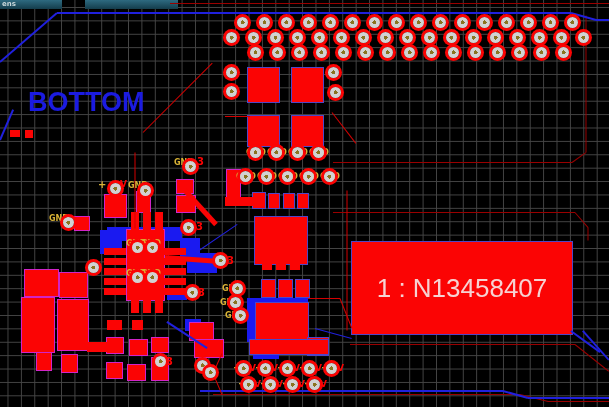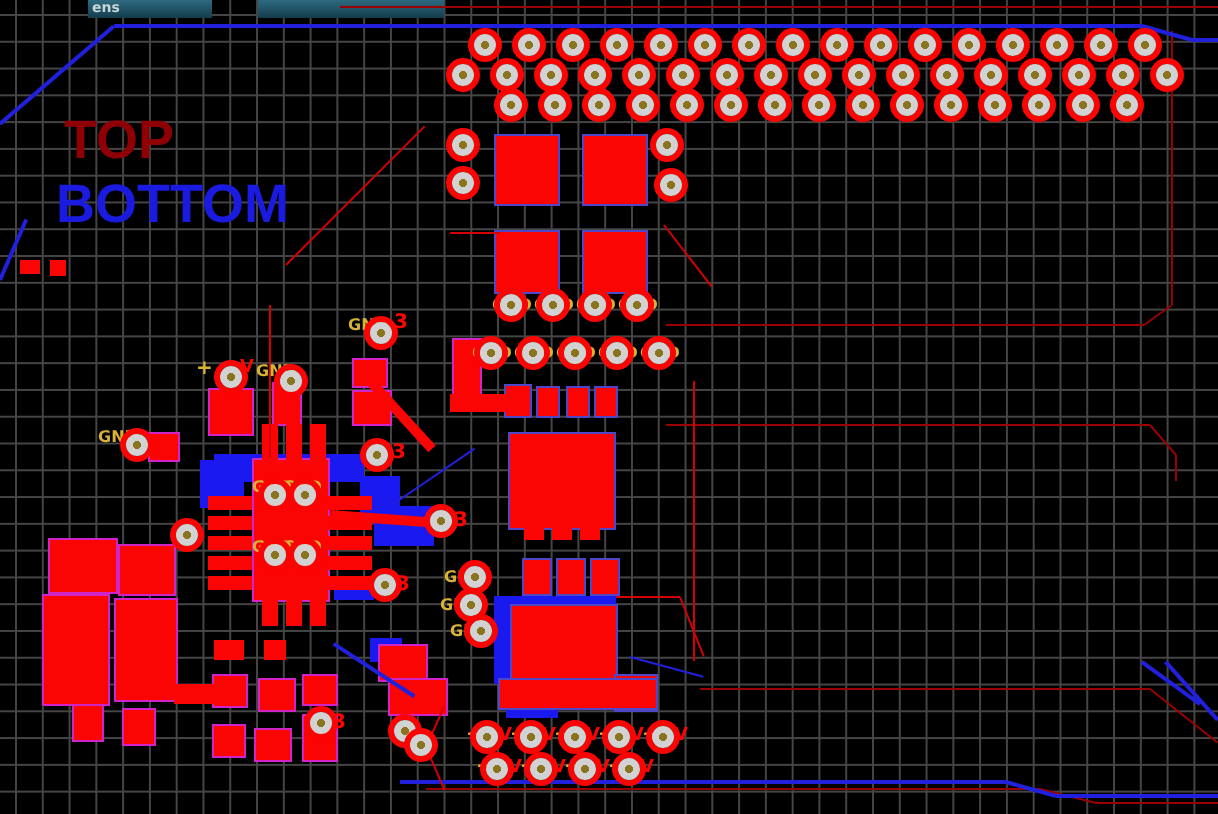--- a/index.html
+++ b/index.html
@@ -3,21 +3,21 @@
 <meta charset="utf-8">
 <style>
   html,body{margin:0;padding:0;background:#000;}
   #board{
     position:relative;width:609px;height:407px;overflow:hidden;background:#000;
     background-image:linear-gradient(var(--grid) 1px,transparent 1px),
                      linear-gradient(90deg,var(--grid) 1px,transparent 1px);
     background-size:13.4px 13.4px;background-position:7.5px 7px;
     font-family:"Liberation Sans",sans-serif;
   }
-  .titlebar{position:absolute;top:0;height:9px;background:linear-gradient(#2e6a80,#143d4c);margin-left:44px;}
+  .titlebar{position:absolute;top:0;height:9px;background:linear-gradient(#2e6a80,#143d4c);}
   .titlebar span{position:absolute;left:2px;top:0;font:bold 7px "DejaVu Sans",sans-serif;color:#c7d6d9;line-height:9px;}
   .legend{position:absolute;font-weight:bold;font-size:27px;line-height:30px;letter-spacing:0px;white-space:nowrap;}
   #legend-layout{left:31px;top:23px;color:var(--leg_layout);}
   #legend-top{left:32px;top:55px;color:var(--leg_top);}
   #legend-bottom{left:28px;top:87px;color:var(--leg_bottom);}
   .netblock{position:absolute;background:var(--red);border:1px solid var(--purple);
     display:flex;align-items:center;justify-content:center;color:#f6d2d2;font-size:26px;}
   #net2{left:348px;top:63px;width:223px;height:92px;}
   #net1{left:351px;top:241px;width:220px;height:92px;}
   .shape{position:absolute;}
@@ -37,23 +37,25 @@
 </style>
 </head>
 <body>
 
 <div id="board" style="--red: #fb0404; --blue: #1a1af0; --magenta: #d024c8; --purple: #4f46c8; --outline: #9a0000; --trace_blue: #2020dd; --trace_red: #d40000; --yellow: #d8b235; --pad: #d2d2d2; --hole: #8a7420; --grid: #454545; --leg_layout: #ffff00; --leg_top: #8e0005; --leg_bottom: #1b1be0;">
   <div class="titlebar" style="left:0;width:62px;">
     <span>ens</span>
   </div>
   <div class="titlebar" style="left:85px;width:93px;"></div>
 
-  <div class="legend" id="legend-top">TOP</div>
   <div class="legend" id="legend-bottom">BOTTOM</div>
 
+  <div class="netblock" id="net1">
+    <span>1 : N13458407</span>
+  </div>
 <div class="shape blue" style="left: 100px; top: 230px; width: 22px; height: 24px;"></div>
     <div class="shape blue" style="left: 107px; top: 227px; width: 75px; height: 14px;"></div>
     <div class="shape blue" style="left: 180px; top: 238px; width: 20px; height: 22px;"></div>
     <div class="shape blue" style="left: 187px; top: 253px; width: 30px; height: 20px;"></div>
     <div class="shape blue" style="left: 167px; top: 290px; width: 20px; height: 10px;"></div>
     <div class="shape blue" style="left: 185px; top: 319px; width: 16px; height: 12px;"></div>
     <div class="shape blue" style="left: 247px; top: 298px; width: 61px; height: 6px;"></div>
     <div class="shape blue" style="left: 247px; top: 302px; width: 11px; height: 40px;"></div>
     <div class="shape blue" style="left: 253px; top: 352px; width: 26px; height: 7px;"></div>
     <div class="shape smd" style="left: 105px; top: 195px; width: 21px; height: 22px;"></div>

